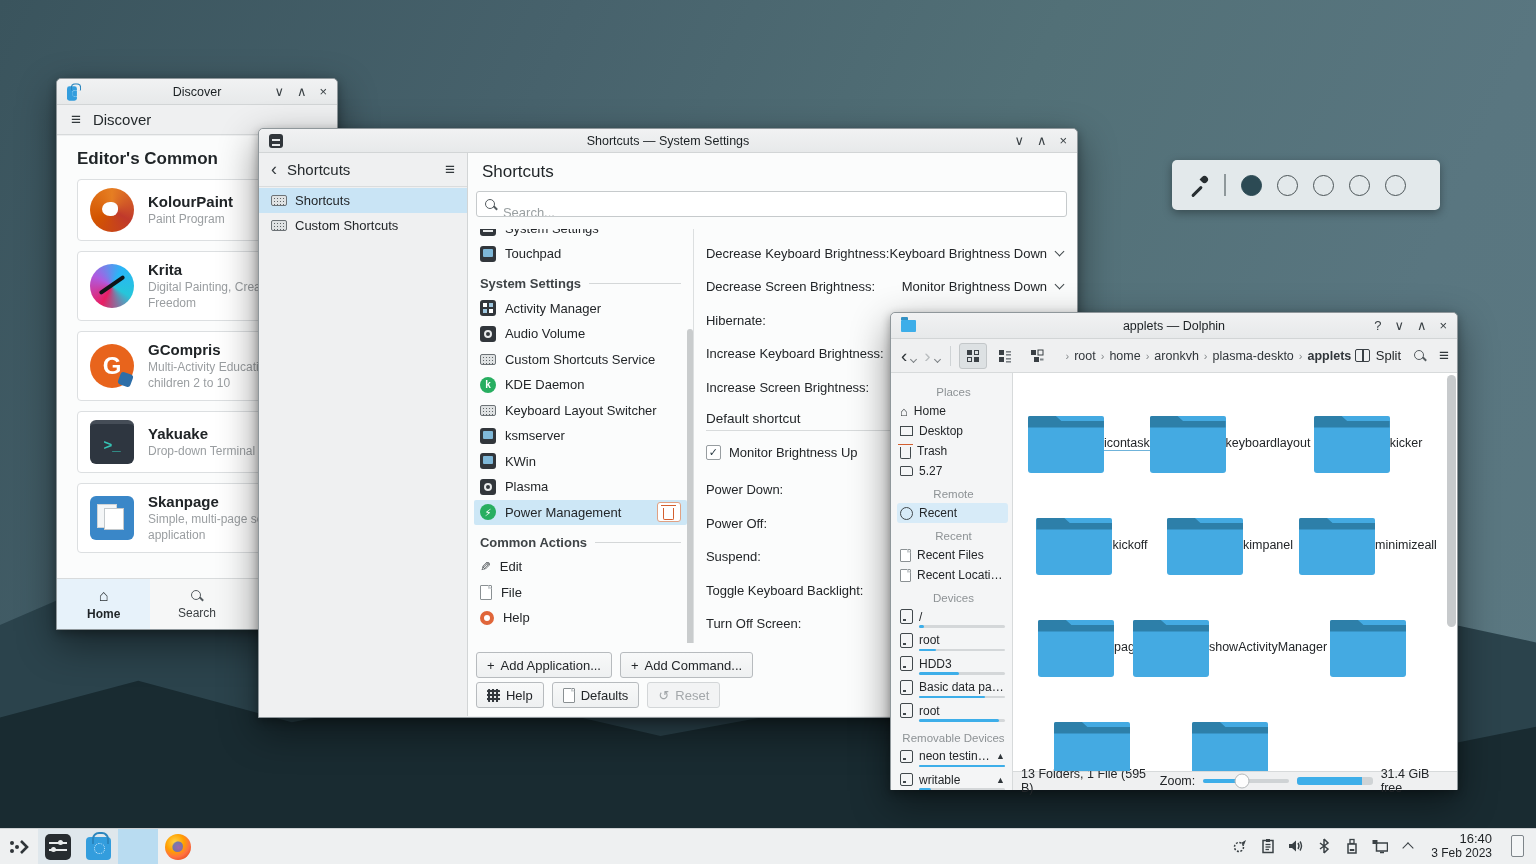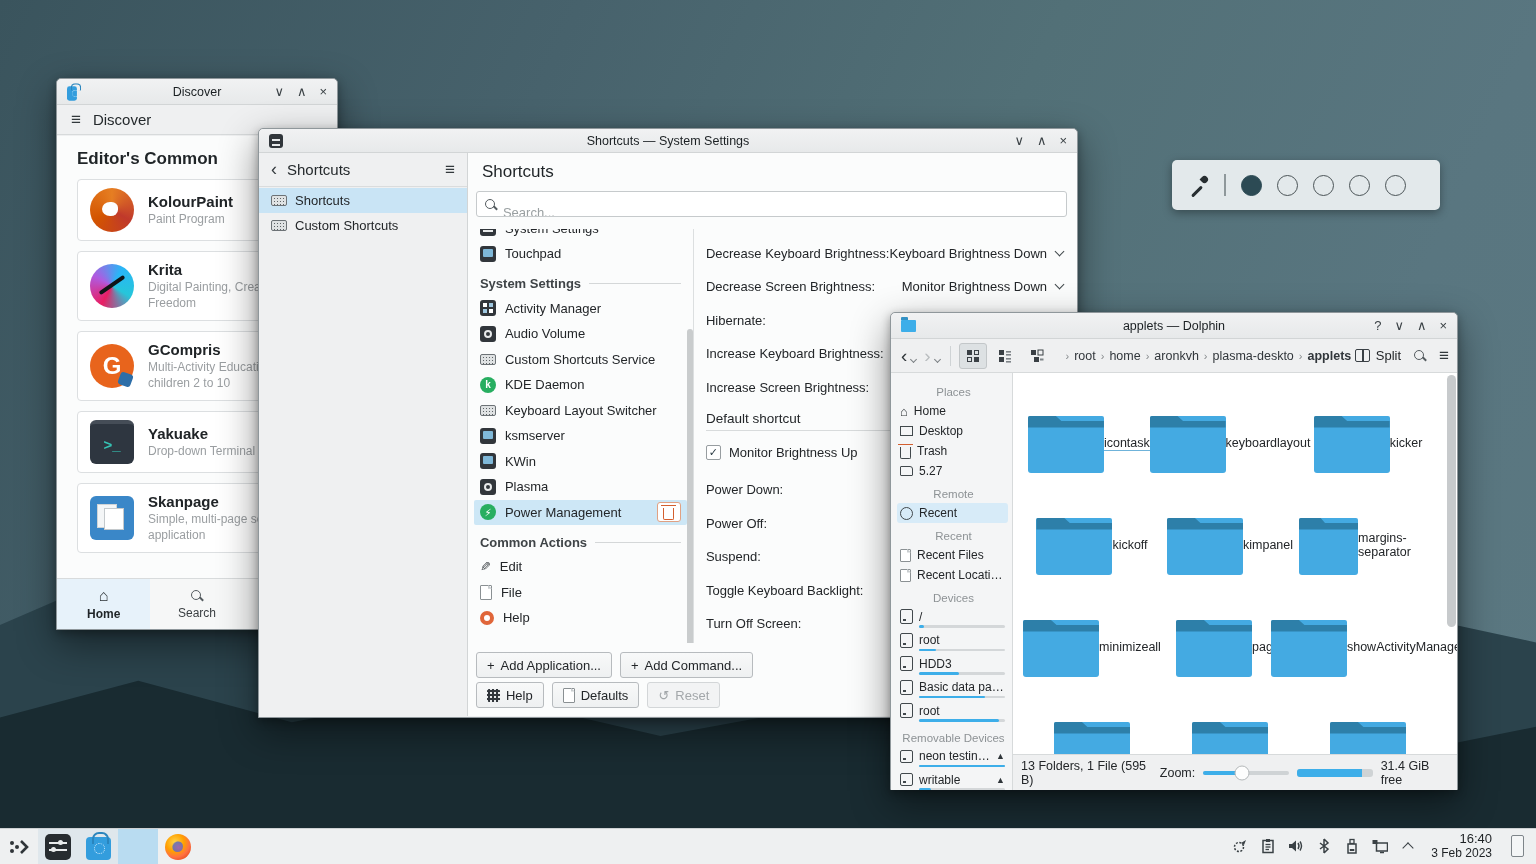--- a/index.html
+++ b/index.html
@@ -177,21 +177,21 @@
   .ubar { margin-left:19px; height:2.5px; background:#d4d7d9; border-radius:2px; position:relative; }
   .ubar i { position:absolute; left:0; top:0; bottom:0; background:#3daee9; border-radius:2px; }
   .eject { font-size:9px; color:#2f3539; }
   .dmain { flex:1; display:flex; flex-direction:column; background:#fff; position:relative; }
   .gridview { flex:1; overflow:hidden; padding:20px 0 0 10px; display:grid;
     grid-template-columns:repeat(3,138px); grid-auto-rows:102px; justify-items:center; }
   .fitem { display:flex; flex-direction:row; align-items:center; }
   .flabel { font-size:12.5px; color:#232629; line-height:1.1; }
   .flabel.hov { border-bottom:1px solid #6fb3da; }
   .vscroll { position:absolute; right:1px; top:2px; width:9px; height:252px; background:#c7cacc; border-radius:5px; }
-  .statusbar { height:36px; border-top:1px solid #d7dadb; background:#eff0f1; display:flex; align-items:center;
+  .statusbar { height:19px; border-top:1px solid #d7dadb; background:#eff0f1; display:flex; align-items:center;
     padding:0 8px; font-size:12.5px; color:#232629; gap:8px; }
   .zslider { width:92px; height:4px; background:#cfd3d5; border-radius:2px; position:relative; }
   .zslider .fill { position:absolute; left:0; top:0; bottom:0; width:45%; background:#3daee9; border-radius:2px; }
   .zslider .knob { position:absolute; left:45%; top:50%; transform:translate(-50%,-50%); width:15px; height:15px;
     background:#fdfdfd; border:1px solid #b4b8ba; border-radius:50%; }
   .capbar { width:82px; height:8px; background:#cfd3d5; border-radius:3px; position:relative; overflow:hidden; }
   .capbar i { position:absolute; left:0; top:0; bottom:0; width:86%; background:#3daee9; }
 
   
   #ctoolbar { position:absolute; left:1172px; top:160px; width:268px; height:50px; background:#e3e9eb;
@@ -677,24 +677,20 @@
               <div class="folder"></div>
               <span class="flabel">kicker</span>
             </div>
           <div class="fitem">
               <div class="folder"></div>
               <span class="flabel">kickoff</span>
             </div>
           <div class="fitem">
               <div class="folder"></div>
               <span class="flabel">kimpanel</span>
-            </div>
-          <div class="fitem">
-              <div class="folder"></div>
-              <span class="flabel">margins-separator</span>
             </div>
           <div class="fitem">
               <div class="folder"></div>
               <span class="flabel">minimizeall</span>
             </div>
           <div class="fitem">
               <div class="folder"></div>
               <span class="flabel">pager</span>
             </div>
           <div class="fitem">

